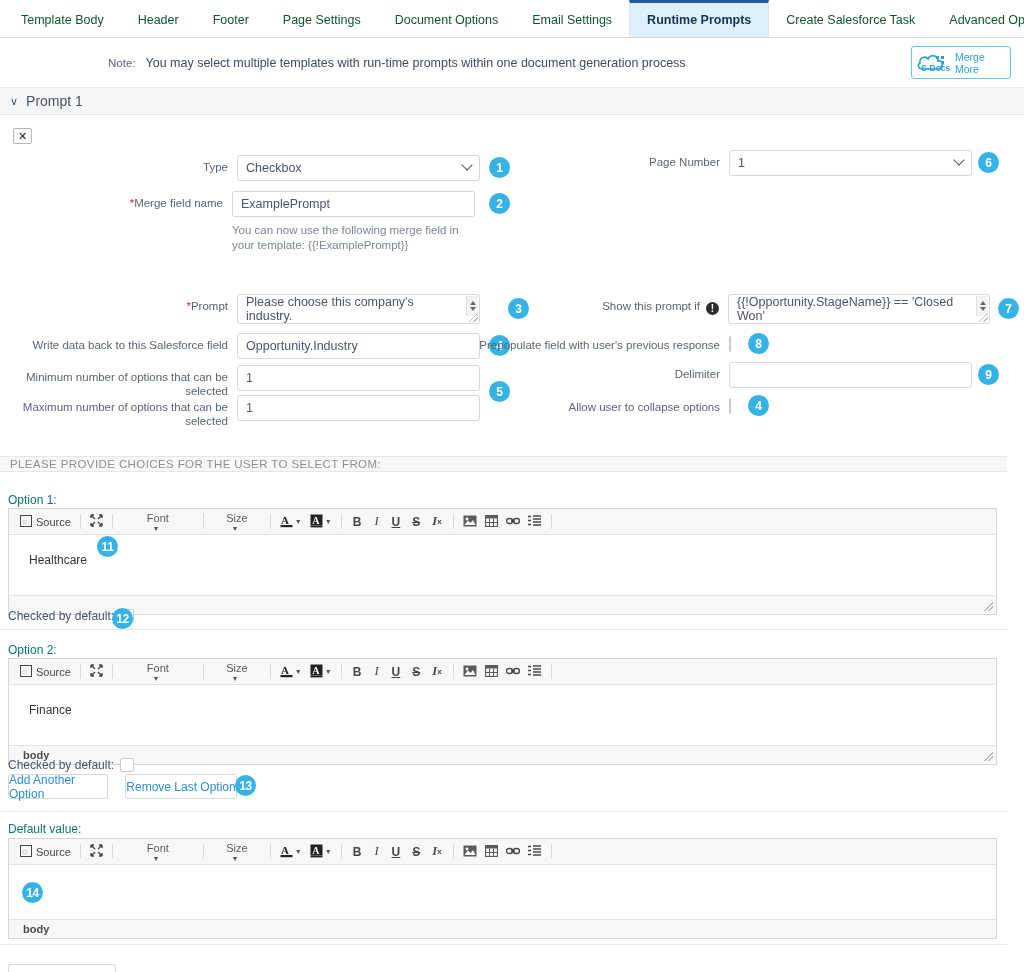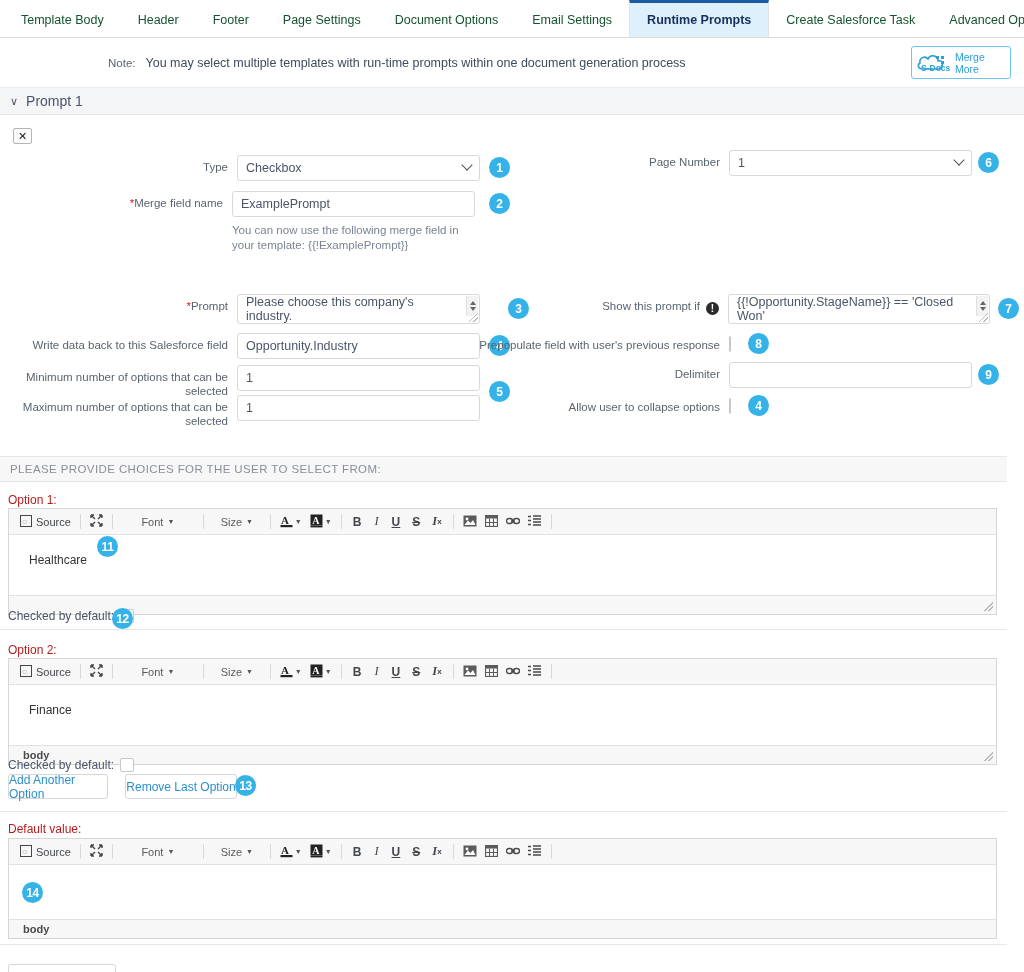--- a/index.html
+++ b/index.html
@@ -130,45 +130,45 @@
 
   .infoicon{
     width:13px; height:13px; border-radius:50%; background:#2b2b2b;
     color:#fff; font-size:10px; font-weight:bold; line-height:13px;
     text-align:center; display:inline-block; margin-left:6px;
     position:relative; top:2px;
   }
 
   
   .band{
-    position:absolute; left:0; width:1007px; height:26px;
+    position:absolute; left:0; width:1007px; height:16px;
     background:#f7f7f7; border-top:1px solid #e6e6e6; border-bottom:1px solid #e6e6e6;
     display:flex; align-items:center; padding-left:10px;
     font-size:11.5px; color:#8a8f97; letter-spacing:0.4px;
   }
 
   
-  .optlabel{ position:absolute; font-size:12px; color:#b91c1c; }
+  .optlabel{ position:absolute; font-size:12px; color:#0f766e; }
   .editor{
     position:absolute; left:8px; width:989px;
     border:1px solid #d6d6d6; background:#fff;
   }
   .etoolbar{
     height:26px; background:#f7f7f7; border-bottom:1px solid #e2e2e2;
     display:flex; align-items:center; padding-left:7px; gap:0px;
   }
   .tbtn{
     height:20px; display:flex; align-items:center; padding:0 4px;
     font-size:11px; color:#43464b; cursor:pointer; white-space:nowrap;
   }
   .tsep{ width:1px; height:15px; background:#d9d9d9; margin:0 5px; }
   .tdd{ margin-left:2px; font-size:7px; color:#555; }
   .combo{
-    display:flex; align-items:center; justify-content:center;
-    cursor:pointer; color:#5a5a5a; font-size:11px; height:20px;
+    display:flex; align-items:center; justify-content:space-between;
+    cursor:pointer; color:#5a5a5a; font-size:11px; height:20px;flex-direction:column;
   }
   .combo .cw{ padding:0 4px; }
   .combo .arr{ font-size:7px; color:#555; padding-right:4px; }
   .ebody{ height:60px; background:#fff; position:relative; padding:18px 0 0 20px;
           font-size:12px; color:#333; }
   .estatus{
     height:19px; background:#f7f7f7; border-top:1px solid #e2e2e2;
     display:flex; align-items:center; padding-left:14px;
     font-size:11px; font-weight:bold; color:#4a4a4a; position:relative;
   }

